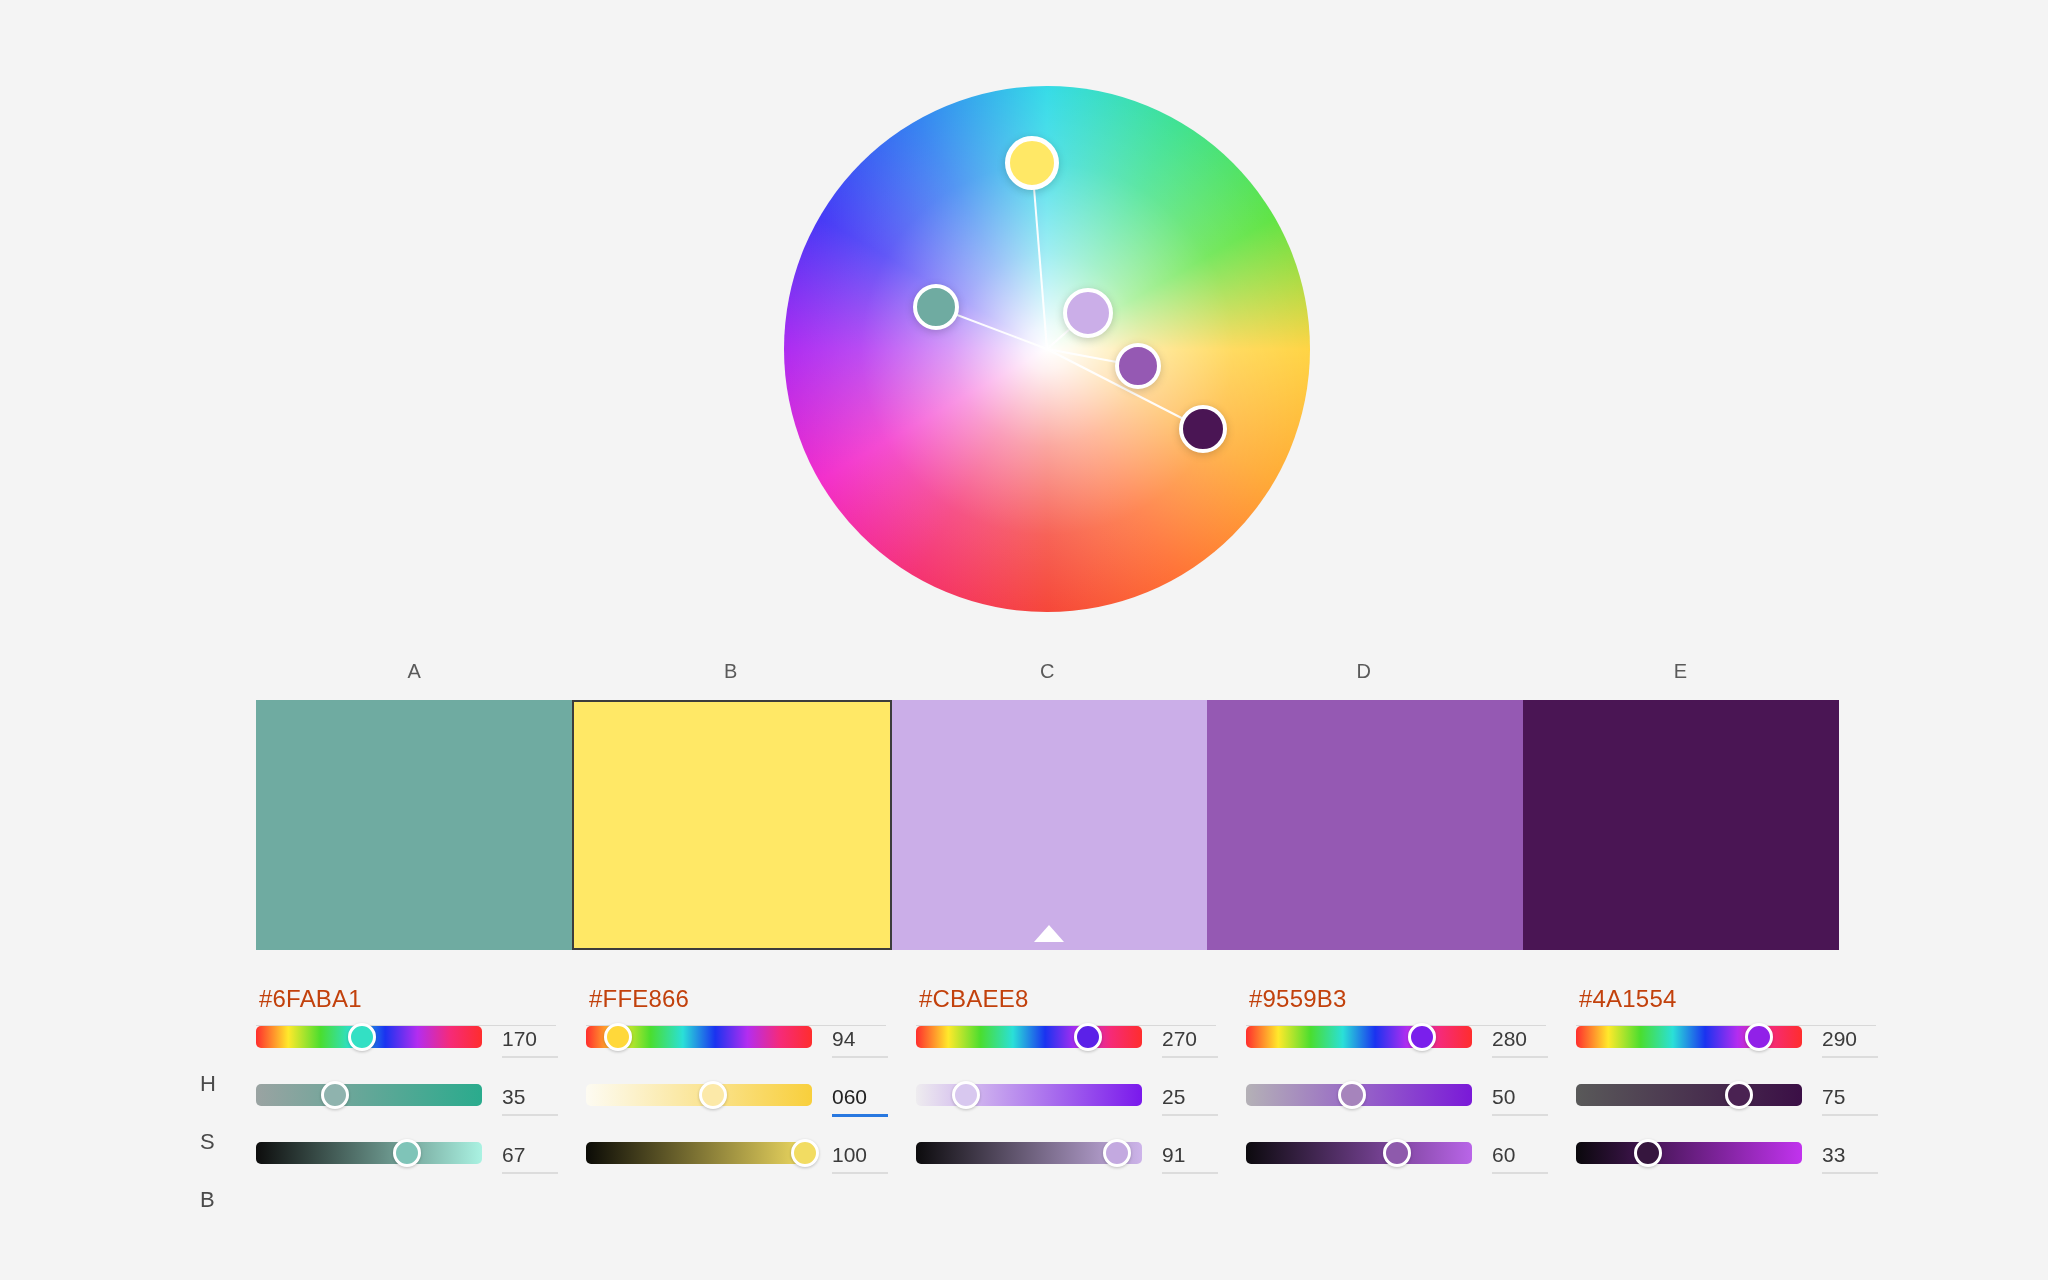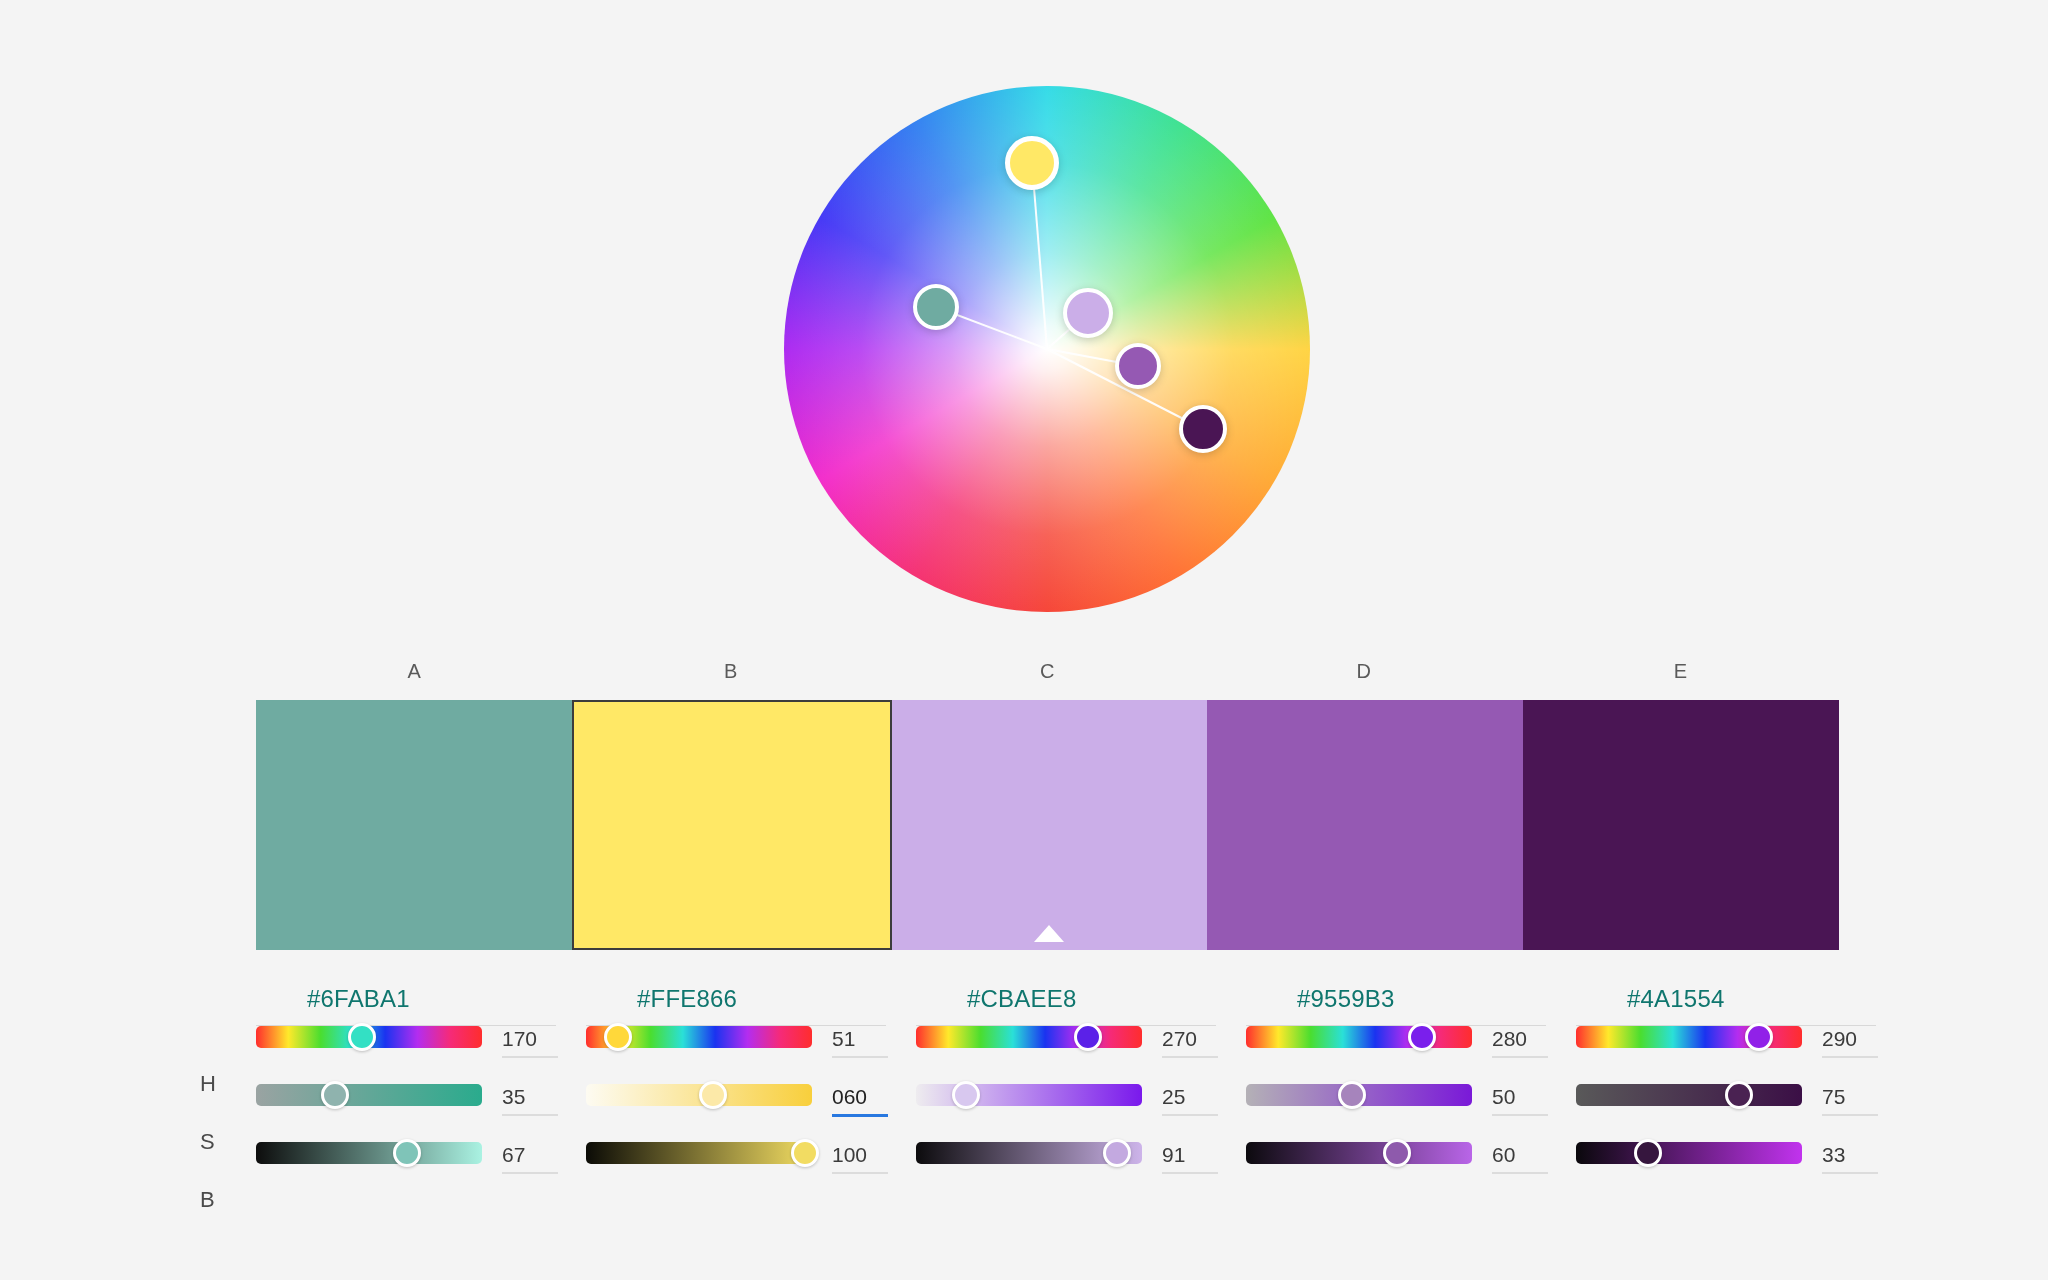--- a/index.html
+++ b/index.html
@@ -147,25 +147,24 @@
     display: flex;
   }
   .column {
     width: 320px;
     margin-right: 10px;
     position: relative;
   }
 
   .hex-label {
     font-size: 24px;
-    color: #0f766e;
+    color: #c2410c;
     padding-left: 3px;
     height: 32px;
     letter-spacing: 0.2px;
-    margin-left: 48px;
   }
   .hex-rule {
     height: 1px;
     background: #d8d8d8;
     width: 300px;
     margin-top: 8px;
   }
 
   .slider-row {
     display: flex;
@@ -301,21 +300,21 @@
         </div>
         <div class="column">
           <div class="hex-label">#FFE866</div>
           <div class="hex-rule"></div>
           <div class="slider-row">
             <div class="track-wrap">
               <div class="track" style="background: linear-gradient(to right, rgb(255, 45, 45), rgb(255, 233, 43), rgb(74, 222, 47), rgb(42, 224, 216), rgb(26, 51, 240), rgb(179, 45, 240), rgb(245, 42, 122), rgb(255, 45, 45));"></div>
               <div class="thumb" style="left: 14%; background: rgb(255, 216, 58);"></div>
             </div>
             <div class="value-box">
-              <div class="value-text">51</div>
+              <div class="value-text">94</div>
               <div class="value-rule"></div>
             </div>
           </div>
           <div class="slider-row">
             <div class="track-wrap">
               <div class="track" style="background: linear-gradient(to right, rgb(253, 251, 242), rgb(248, 207, 60));"></div>
               <div class="thumb" style="left: 56%; background: rgb(252, 233, 168);"></div>
             </div>
             <div class="value-box focused">
               <div class="value-text">060</div>

